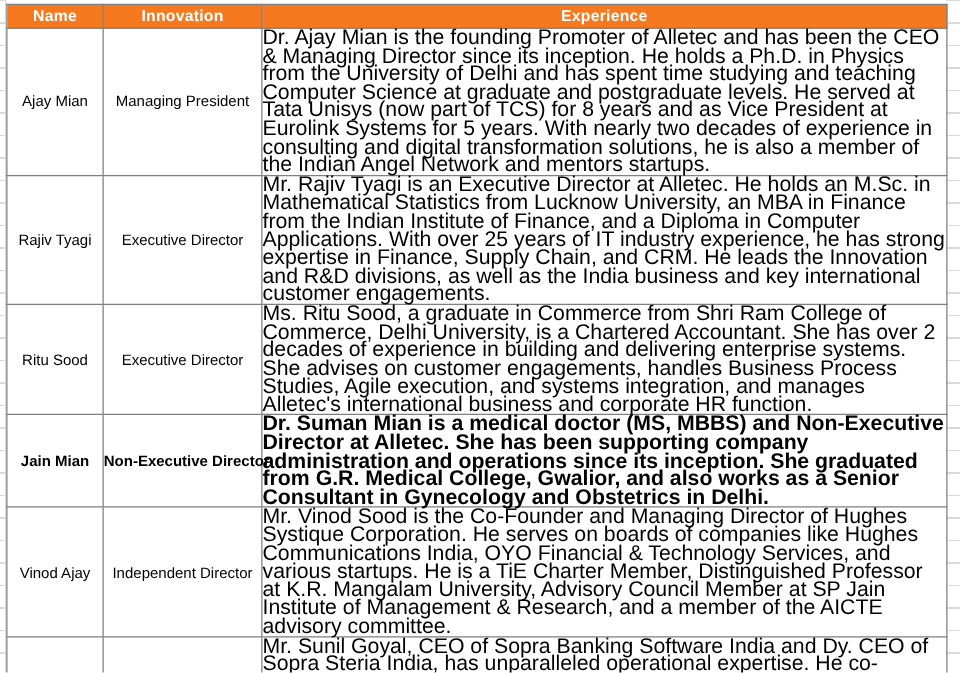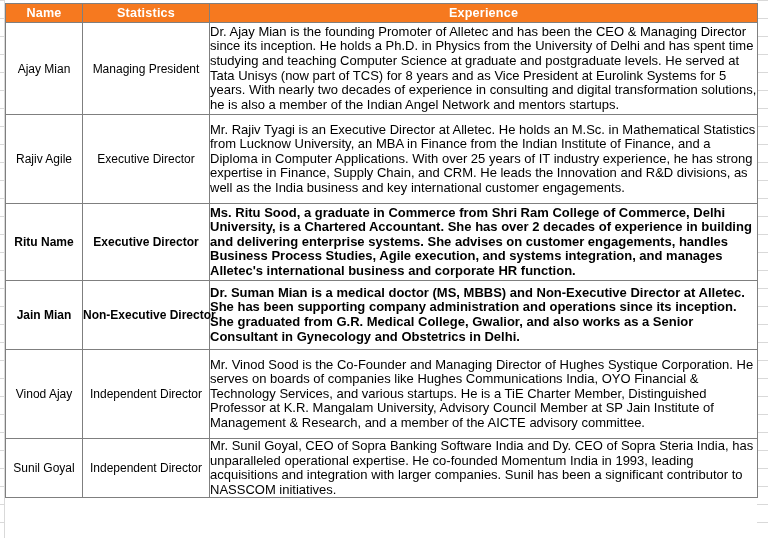--- a/index.html
+++ b/index.html
@@ -93,28 +93,28 @@
     padding: 0 3px;
     font-size: 12px;
     line-height: 14px;
     white-space: nowrap;
   }
 
   td.cell-exp {
     text-align: left;
     vertical-align: top;
     padding: 1px 3px 2px 4px;
-    font-size: 13px;
+    font-size: 17px;
     line-height: 14.6px;
   }
 
   
   tr[data-row="0"] td { height: 91px; }
   tr[data-row="1"] td { height: 88px; }
-  tr[data-row="2"] td { height: 76px; font-weight: bold; }
+  tr[data-row="2"] td { height: 76px; }
   tr[data-row="3"] td { height: 68px; font-weight: bold; }
   tr[data-row="4"] td { height: 88px; }
   tr[data-row="5"] td { height: 52px; }
   tr[data-row="6"] td { height: 34px; }
 </style>
 </head>
 <body>
 
 <div id="sheet">
 
@@ -124,37 +124,37 @@
 
   <table id="board-table">
     <colgroup>
       <col class="col-name">
       <col class="col-desig">
       <col class="col-exp">
     </colgroup>
     <thead>
       <tr>
         <th>Name</th>
-        <th>Statistics</th>
+        <th>Innovation</th>
         <th>Experience</th>
       </tr>
     </thead>
     <tbody id="table-body">
         <tr data-row="0">
           <td class="cell-name">Ajay Mian</td>
           <td class="cell-desig">Managing President</td>
           <td class="cell-exp">Dr. Ajay Mian is the founding Promoter of Alletec and has been the CEO &amp; Managing Director since its inception. He holds a Ph.D. in Physics from the University of Delhi and has spent time studying and teaching Computer Science at graduate and postgraduate levels. He served at Tata Unisys (now part of TCS) for 8 years and as Vice President at Eurolink Systems for 5 years. With nearly two decades of experience in consulting and digital transformation solutions, he is also a member of the Indian Angel Network and mentors startups.</td>
         </tr>
         <tr data-row="1">
-          <td class="cell-name">Rajiv Agile</td>
+          <td class="cell-name">Rajiv Tyagi</td>
           <td class="cell-desig">Executive Director</td>
           <td class="cell-exp">Mr. Rajiv Tyagi is an Executive Director at Alletec. He holds an M.Sc. in Mathematical Statistics from Lucknow University, an MBA in Finance from the Indian Institute of Finance, and a Diploma in Computer Applications. With over 25 years of IT industry experience, he has strong expertise in Finance, Supply Chain, and CRM. He leads the Innovation and R&amp;D divisions, as well as the India business and key international customer engagements.</td>
         </tr>
         <tr data-row="2">
-          <td class="cell-name">Ritu Name</td>
+          <td class="cell-name">Ritu Sood</td>
           <td class="cell-desig">Executive Director</td>
           <td class="cell-exp">Ms. Ritu Sood, a graduate in Commerce from Shri Ram College of Commerce, Delhi University, is a Chartered Accountant. She has over 2 decades of experience in building and delivering enterprise systems. She advises on customer engagements, handles Business Process Studies, Agile execution, and systems integration, and manages Alletec's international business and corporate HR function.</td>
         </tr>
         <tr data-row="3">
           <td class="cell-name">Jain Mian</td>
           <td class="cell-desig">Non-Executive Director</td>
           <td class="cell-exp">Dr. Suman Mian is a medical doctor (MS, MBBS) and Non-Executive Director at Alletec. She has been supporting company administration and operations since its inception. She graduated from G.R. Medical College, Gwalior, and also works as a Senior Consultant in Gynecology and Obstetrics in Delhi.</td>
         </tr>
         <tr data-row="4">
           <td class="cell-name">Vinod Ajay</td>

